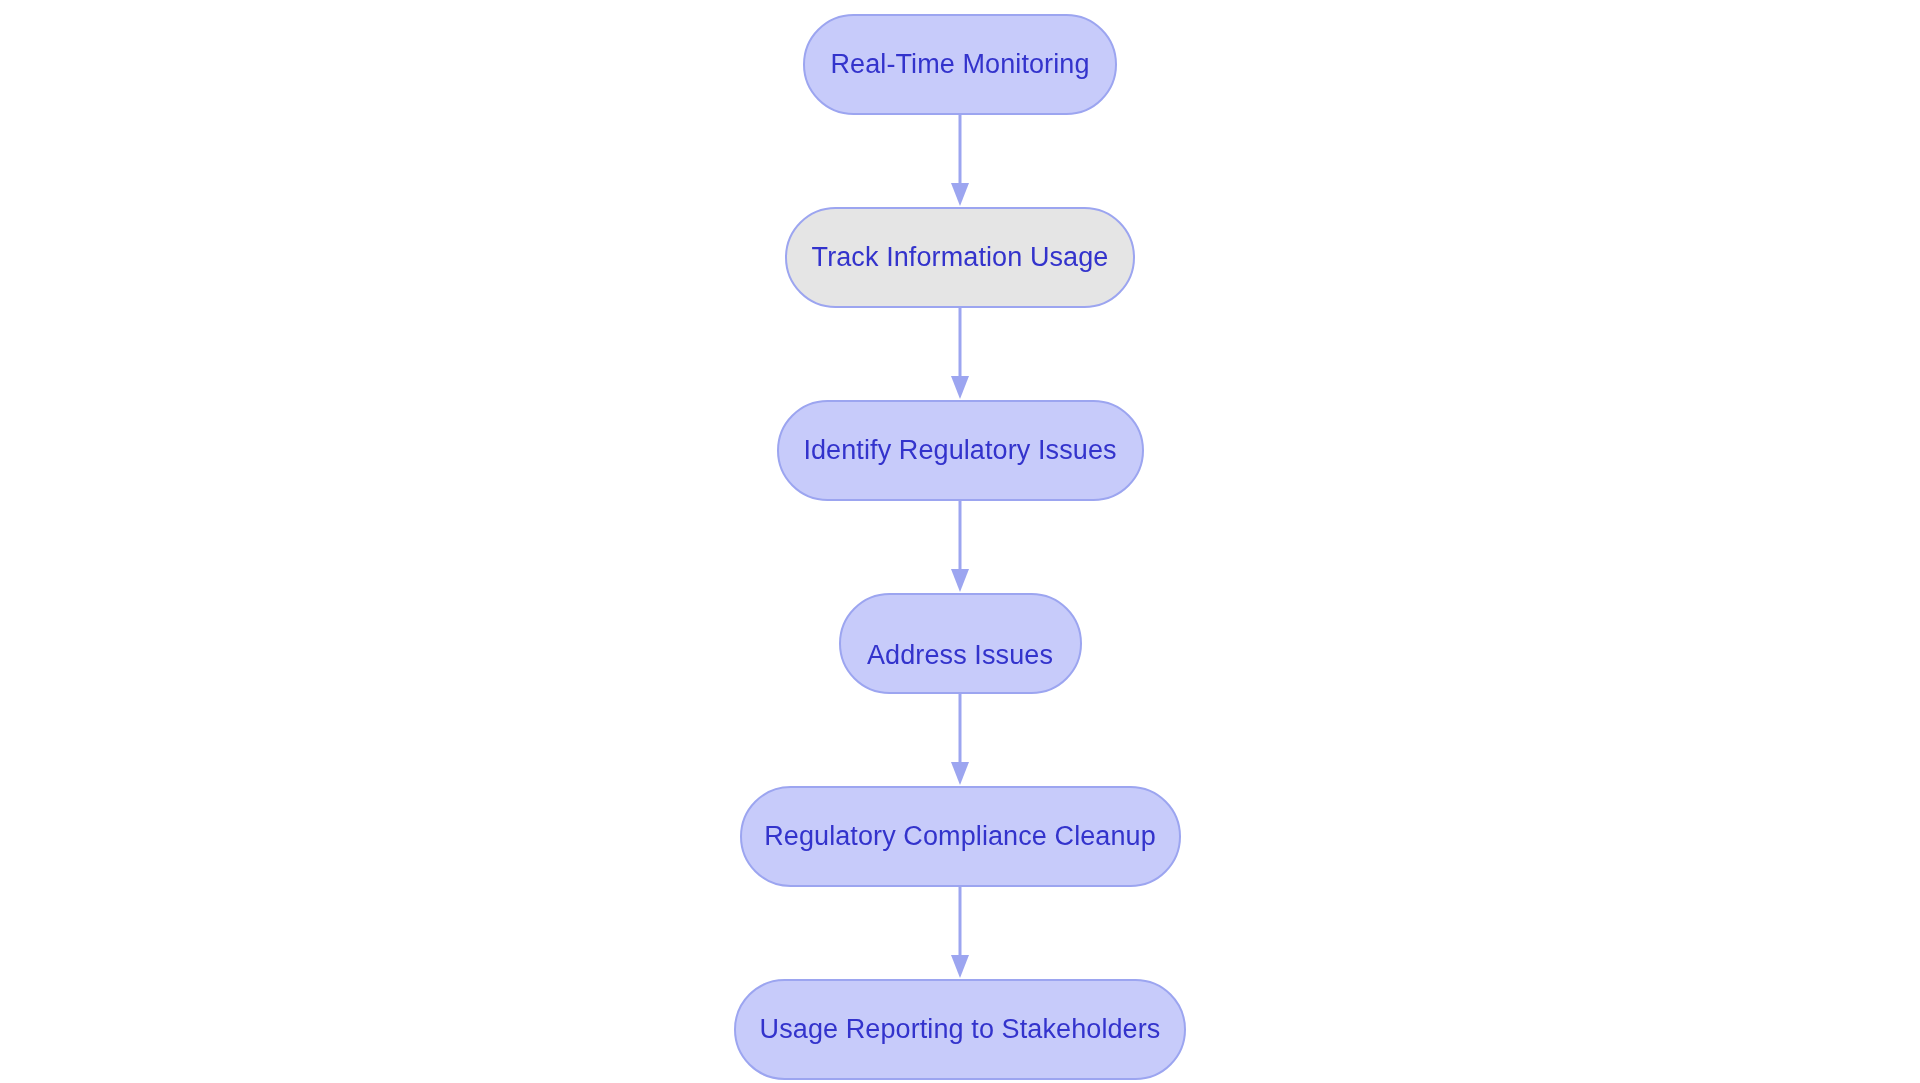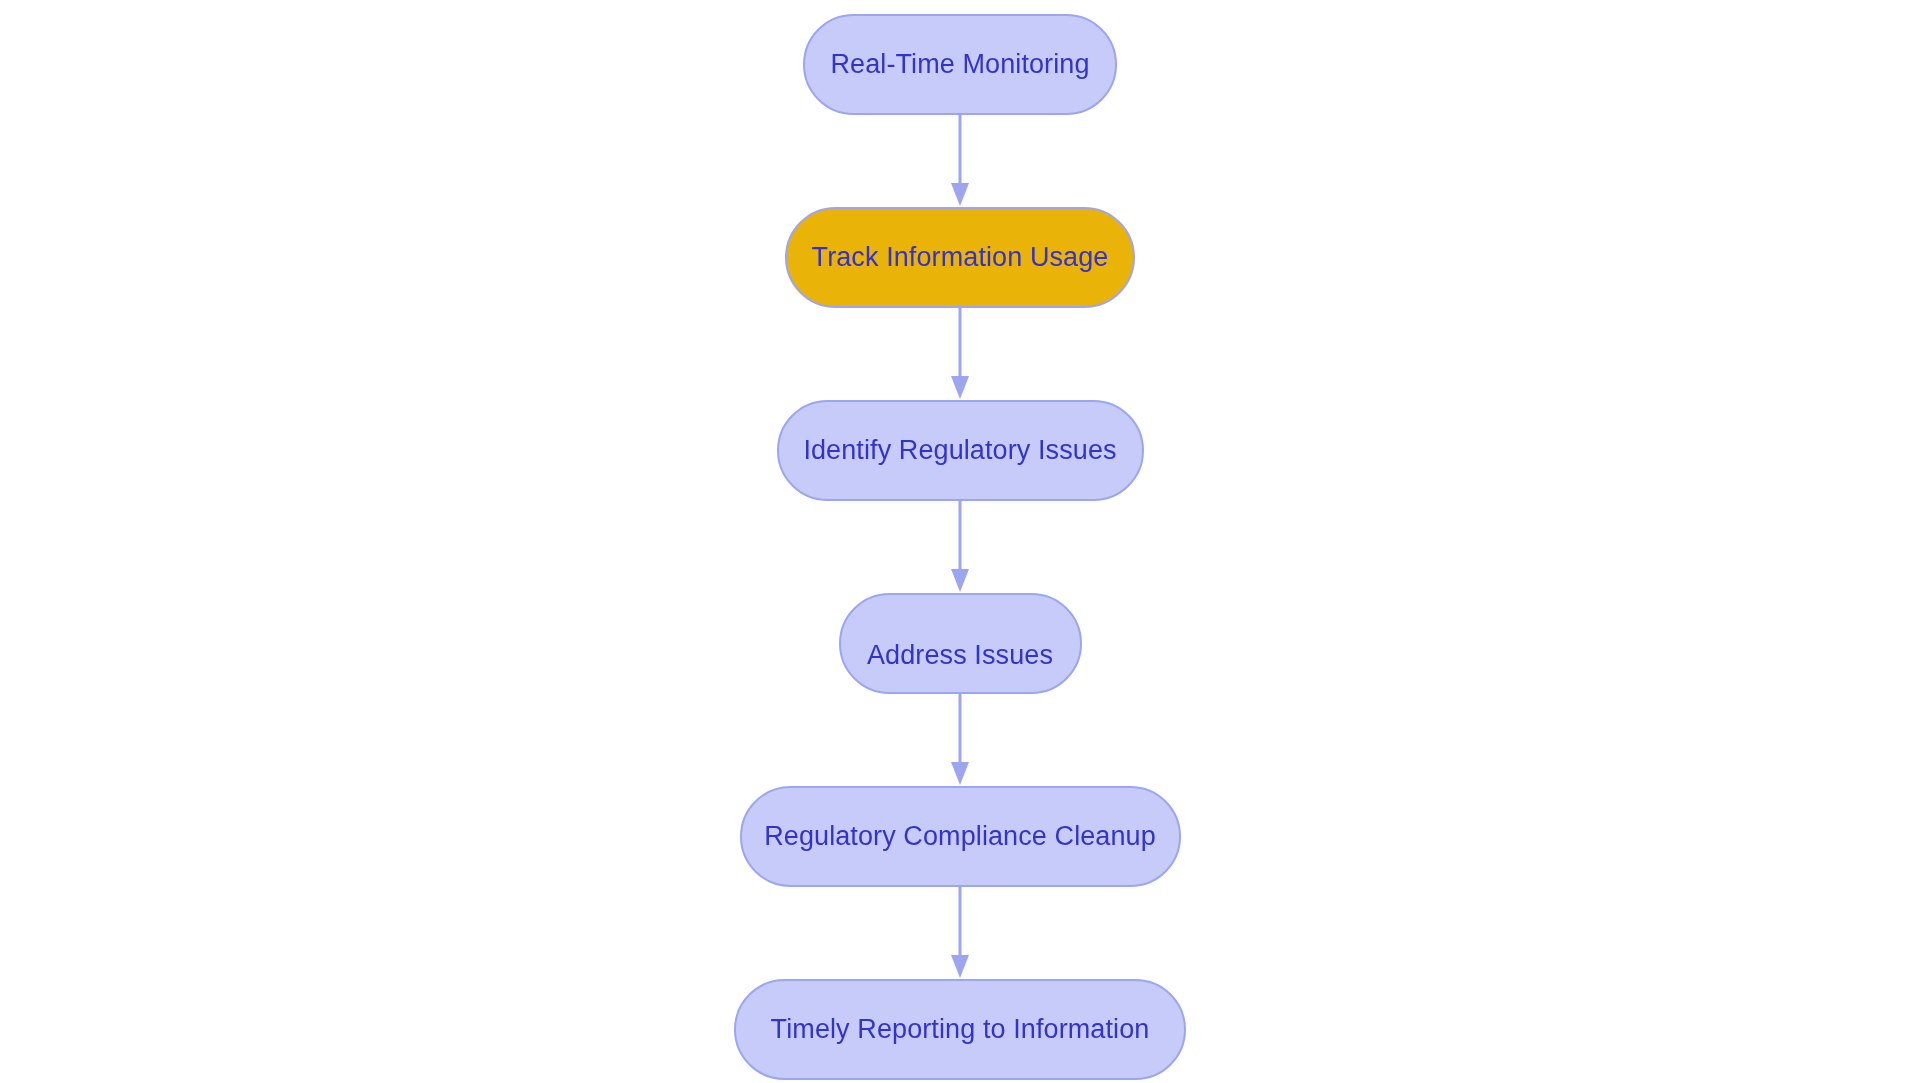--- a/index.html
+++ b/index.html
@@ -90,21 +90,21 @@
       <span class="node-label" style="color: rgb(51, 51, 204);">Real-Time Monitoring</span>
     </div>
 
     <div class="connector">
       <svg viewBox="0 0 20 92" xmlns="http://www.w3.org/2000/svg" aria-hidden="true">
         <line x1="10" y1="0" x2="10" y2="70" stroke="#9ca5f0" stroke-width="3"></line>
         <polygon points="10,91 1,68 19,68" fill="#9ca5f0"></polygon>
       </svg>
     </div>
 
-    <div class="node n-w1" style="background: #eab308; border-color: rgb(156, 165, 240); width: 350px;">
+    <div class="node n-w1" style="background: #e5e5e5; border-color: rgb(156, 165, 240); width: 350px;">
       <span class="node-label" style="color: rgb(51, 51, 204);">Track Information Usage</span>
     </div>
 
     <div class="connector">
       <svg viewBox="0 0 20 92" xmlns="http://www.w3.org/2000/svg" aria-hidden="true">
         <line x1="10" y1="0" x2="10" y2="70" stroke="#9ca5f0" stroke-width="3"></line>
         <polygon points="10,91 1,68 19,68" fill="#9ca5f0"></polygon>
       </svg>
     </div>
 
@@ -135,17 +135,17 @@
     </div>
 
     <div class="connector">
       <svg viewBox="0 0 20 92" xmlns="http://www.w3.org/2000/svg" aria-hidden="true">
         <line x1="10" y1="0" x2="10" y2="70" stroke="#9ca5f0" stroke-width="3"></line>
         <polygon points="10,91 1,68 19,68" fill="#9ca5f0"></polygon>
       </svg>
     </div>
 
     <div class="node n-w5" style="background: rgb(199, 203, 250); border-color: rgb(156, 165, 240); width: 452px;">
-      <span class="node-label" style="color: rgb(51, 51, 204);">Timely Reporting to Information</span>
+      <span class="node-label" style="color: rgb(51, 51, 204);">Usage Reporting to Stakeholders</span>
     </div>
 
   </div>
 </div>
 
 </body></html>

